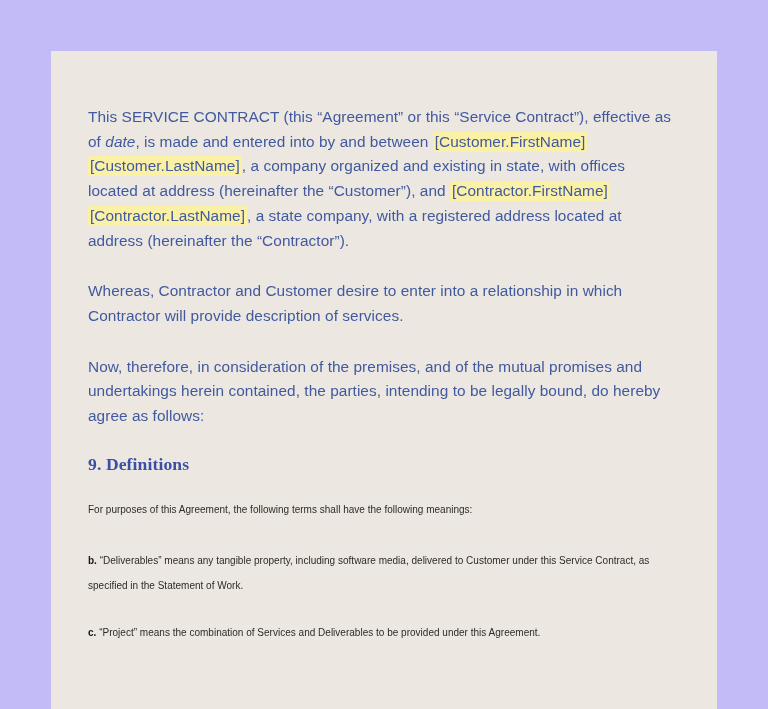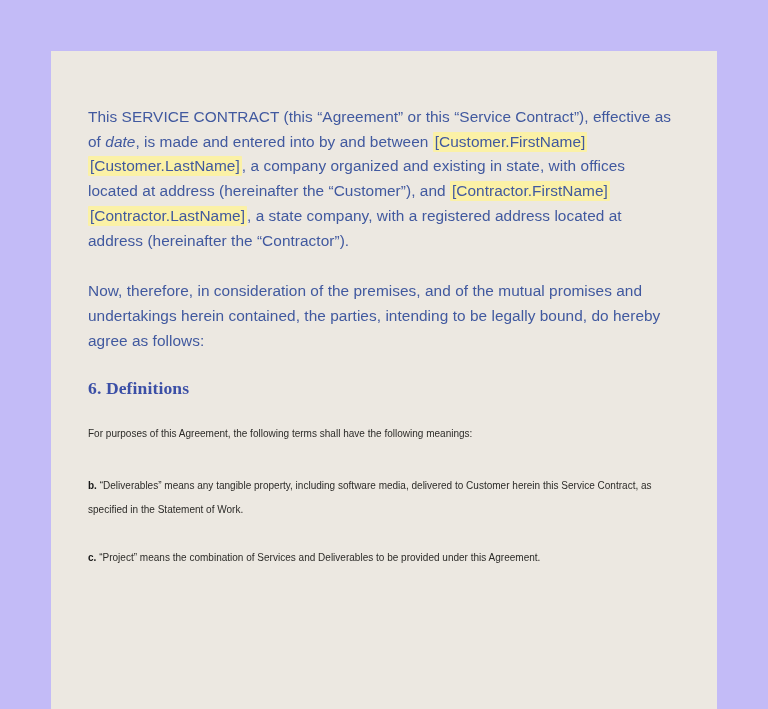--- a/index.html
+++ b/index.html
@@ -96,28 +96,29 @@
 </head>
 <body>
 
 <div id="page">
 
   <div id="document-page">
     <div class="doc-body">
 
       <p class="para"><span>This SERVICE CONTRACT (this “Agreement” or this “Service Contract”), effective as of </span><span class="ital">date</span><span>, is made and entered into by and between </span><span class="hl">[Customer.FirstName]</span><span> </span><span class="hl">[Customer.LastName]</span><span>, a company organized and existing in state, with offices located at address (hereinafter the “Customer”), and </span><span class="hl">[Contractor.FirstName]</span><span> </span><span class="hl">[Contractor.LastName]</span><span>, a state company, with a registered address located at address (hereinafter the “Contractor”).</span></p>
 
+      <p class="para">Whereas, Contractor and Customer desire to enter into a relationship in which Contractor will provide description of services.</p>
 
       <p class="para tight">Now, therefore, in consideration of the premises, and of the mutual promises and undertakings herein contained, the parties, intending to be legally bound, do hereby agree as follows:</p>
 
-      <h2 class="section-heading">6. Definitions</h2>
+      <h2 class="section-heading">9. Definitions</h2>
 
       <p class="clause intro-clause">For purposes of this Agreement, the following terms shall have the following meanings:</p>
 
 
-      <p class="clause"><span class="marker">b.</span> <span>“Deliverables” means any tangible property, including software media, delivered to Customer herein this Service Contract, as specified in the Statement of Work.</span></p>
+      <p class="clause"><span class="marker">b.</span> <span>“Deliverables” means any tangible property, including software media, delivered to Customer under this Service Contract, as specified in the Statement of Work.</span></p>
 
       <p class="clause"><span class="marker">c.</span> <span>“Project” means the combination of Services and Deliverables to be provided under this Agreement.</span></p>
 
     </div>
   </div>
 
 </div>
 
 </body></html>

